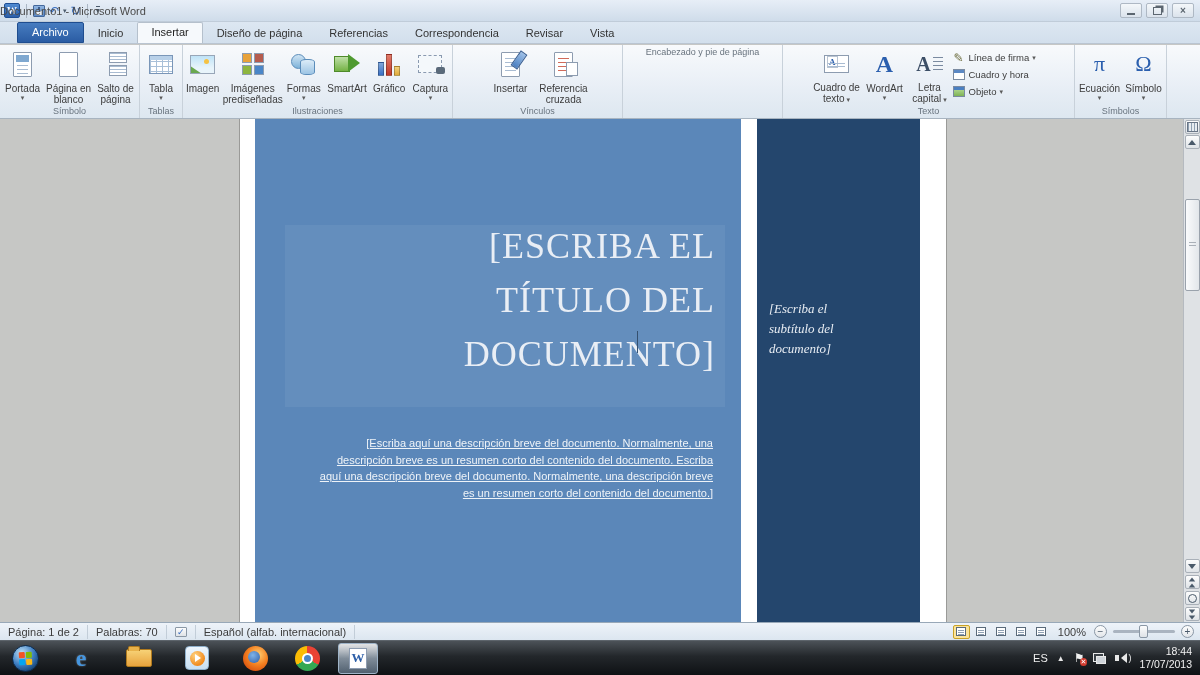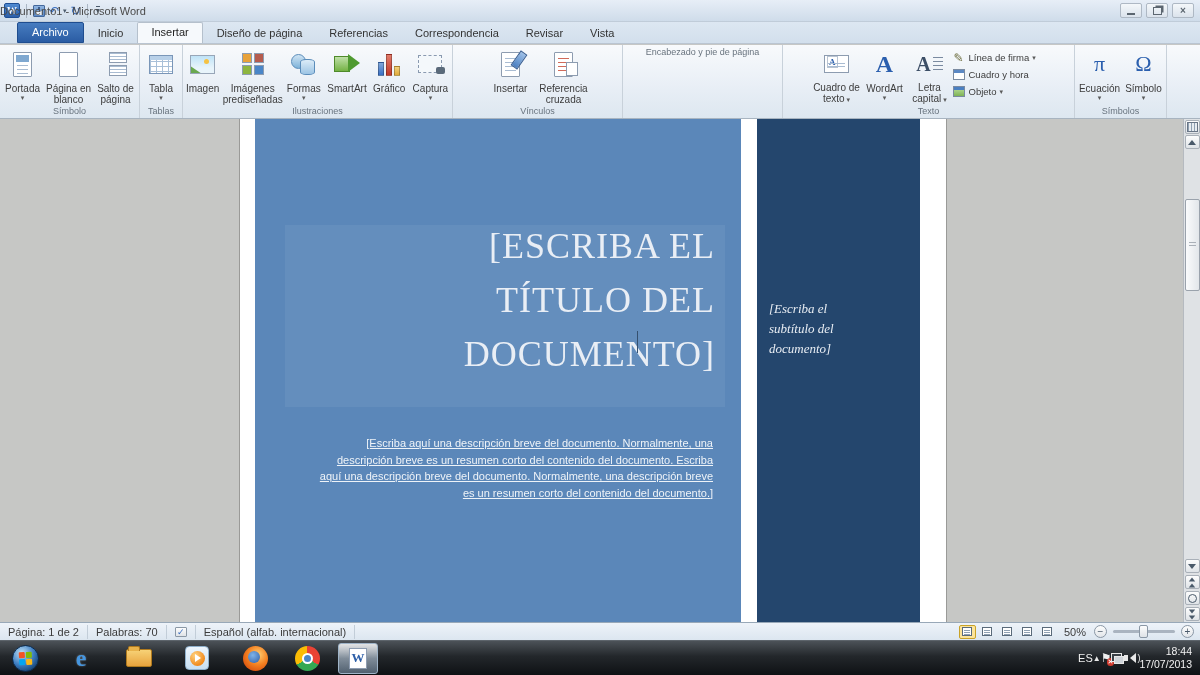--- a/index.html
+++ b/index.html
@@ -198,21 +198,21 @@
     background:radial-gradient(circle at 40% 35%, #7fb3e8, #2f5ea8); }
   .chrome { width:25px; height:25px; border-radius:50%; position:relative;
     background:conic-gradient(#ea4335 0 120deg, #34a853 120deg 240deg, #fbbc05 240deg 360deg); }
   .chrome::before { content:""; position:absolute; left:7px; top:7px; width:11px; height:11px; border-radius:50%; background:#fff; }
   .chrome::after { content:""; position:absolute; left:9px; top:9px; width:7px; height:7px; border-radius:50%; background:#4a86c8; }
   .word-btn { width:40px; height:31px; border-radius:3px; border:1px solid #9fb4c8;
     background:linear-gradient(rgba(255,255,255,.85), rgba(205,225,245,.55) 50%, rgba(160,190,220,.45));
     display:flex; align-items:center; justify-content:center; margin:0 2px; }
   .word-doc { width:18px; height:21px; background:#fff; border:1px solid #8d9cb0; display:flex; align-items:center; justify-content:center;
     font-family:"Liberation Serif",serif; font-weight:bold; font-size:13px; color:#2d5fa8; }
-  .tray { margin-left:auto; display:flex; align-items:center; padding-right:8px; color:#fff; }
+  .tray { margin-left:auto; display:flex; align-items:center; gap:9px; padding-right:8px; color:#fff; }
   .tray-lang { font-size:11px; color:#f0f0f0; }
   .tray-up { font-size:8px; color:#e8e8e8; }
   .tray-flag { position:relative; font-size:12px; color:#f0f0f0; }
   .tray-flag::after { content:"✕"; position:absolute; right:-3px; bottom:-1px; font-size:7px; color:#fff; background:#d23b2e; border-radius:50%; padding:0 1px; line-height:8px; }
   .tray-net { width:13px; height:11px; position:relative; }
   .tray-net::before { content:""; position:absolute; left:0; top:0; width:9px; height:7px; border:1px solid #e8e8e8; background:#3a4046; }
   .tray-net::after { content:""; position:absolute; right:0; bottom:0; width:8px; height:6px; border:1px solid #e8e8e8; background:#cfd4d9; }
   .tray-spk { display:flex; align-items:center; }
   .tray-spk .box { width:4px; height:6px; background:#e8e8e8; }
   .tray-spk .cone { width:0; height:0; border:5px solid transparent; border-right:6px solid #e8e8e8; margin-left:-3px; }
@@ -498,21 +498,21 @@
         </span>
       <span class="view-btn">
           <span class="vb-ic"></span>
         </span>
       <span class="view-btn">
           <span class="vb-ic"></span>
         </span>
       <span class="view-btn">
           <span class="vb-ic"></span>
         </span>
-      <span class="zoom-txt">50%</span>
+      <span class="zoom-txt">100%</span>
       <span class="zbtn">−</span>
       <span class="ztrack">
           <span class="zthumb"></span>
         </span>
       <span class="zbtn">+</span>
     </div>
   </div>
 
   <div class="taskbar">
     <div class="tb-ic" style="margin-left:6px">

